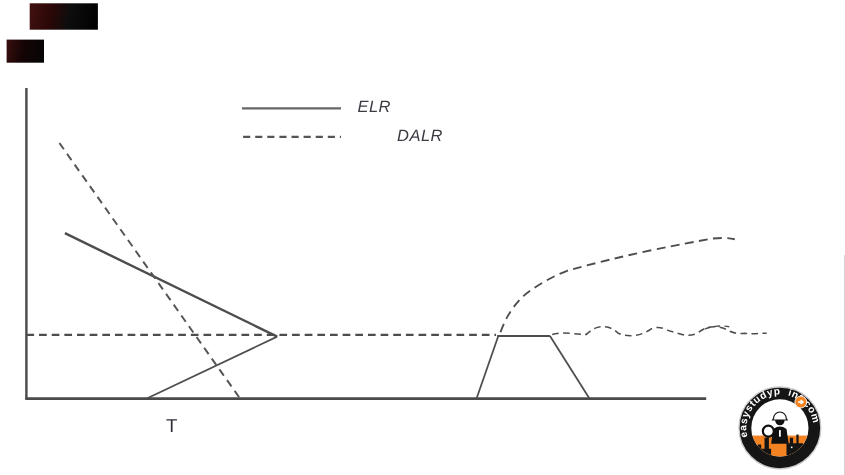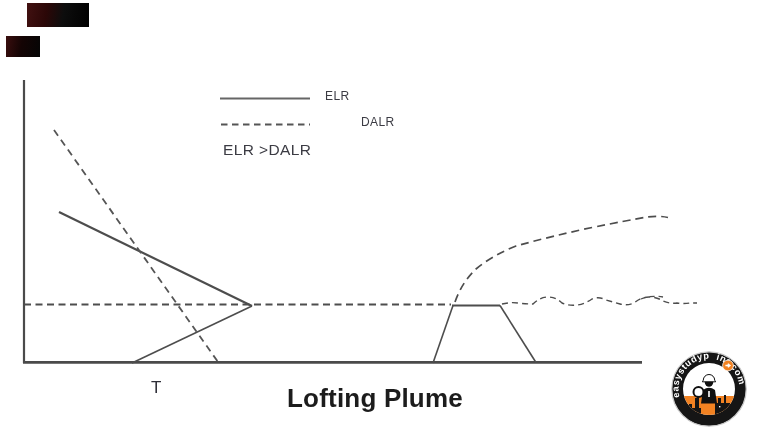--- a/index.html
+++ b/index.html
@@ -1,21 +1,21 @@
 <!DOCTYPE html>
 <html><head>
 <meta charset="utf-8">
 <style>
   html,body{margin:0;padding:0;background:#888;}
   .stage{
     position:relative;width:768px;height:432px;background:#ffffff;
     overflow:hidden;font-family:"Liberation Sans","DejaVu Sans",sans-serif;
   }
   .lbl{position:absolute;color:#3b3b43;white-space:pre;line-height:1;}
-  .lbl-legend{font-size:12px;letter-spacing:.4px;}
+  .lbl-legend{font-size:15px;letter-spacing:.4px;font-style:italic;}
   .lbl-cond{font-size:15.5px;letter-spacing:.4px;}
   .lbl-t{font-size:17px;color:#2e2e38;}
   .lbl-title{font-size:26px;font-weight:bold;color:#1c1c1c;letter-spacing:.2px;}
   .diagram-svg{position:absolute;left:0;top:0;}
   .redact{position:absolute;}
   .redact-1{left:27px;top:3px;width:62px;height:24px;
     background:linear-gradient(100deg,#421111 0%,#2b0707 32%,#0d0d0d 58%,#000 100%);}
   .redact-2{left:6px;top:36px;width:34px;height:21px;
     background:linear-gradient(100deg,#3a0e0e 0%,#140404 45%,#050505 100%);}
   .logo{position:absolute;left:669px;top:349px;width:80px;height:80px;}
@@ -48,23 +48,21 @@
 
     <path d="M502 304 q8 -2 16 -1 q8 1 15 1 q7 -7 15 -7 q8 0 14 6 q7 3 15 2 q8 -1 15 -6 q7 -3 14 1 q7 2 14 4 q7 2 14 -1 q7 -6 15 -6 q8 0 14 4 q7 3 14 2 q7 1 13 0 L697 303" stroke="#4d4d4d" stroke-width="1.4" fill="none" stroke-dasharray="6 4"></path>
     <path d="M641 299 q10 -4 22 -2" stroke="#4d4d4d" stroke-width="1.3" fill="none" stroke-dasharray="5 4"></path>
 
     <path d="M220 98.5 H310" stroke="#666" stroke-width="2.2" fill="none"></path>
     <path d="M221 124.5 H310" stroke="#555" stroke-width="2" fill="none" stroke-dasharray="6.5 4.5"></path>
   </svg>
 
   <div class="lbl lbl-legend" style="left:325px;top:90px;">ELR</div>
   <div class="lbl lbl-legend" style="left:325px;top:116px;margin-left:36px;">DALR</div>
-  <div class="lbl lbl-cond" style="left:223px;top:142px;">ELR &gt;DALR</div>
   <div class="lbl lbl-t" style="left:151px;top:379px;">T</div>
-  <div class="lbl lbl-title" style="left:287px;top:385px;">Lofting Plume</div>
 
   <svg class="logo" viewBox="0 0 80 80">
     <defs>
       <clipPath id="innerClip">
           <circle cx="40" cy="40" r="26"></circle>
         </clipPath>
       <path id="arcPath" d="M11.5 51 A30.5 30.5 0 1 1 68.5 51" fill="none"></path>
     </defs>
     <circle cx="40" cy="40" r="37.2" fill="#151515" stroke="#c8c8c8" stroke-width="1.2"></circle>
     <circle cx="40" cy="40" r="26" fill="#ffffff"></circle>

